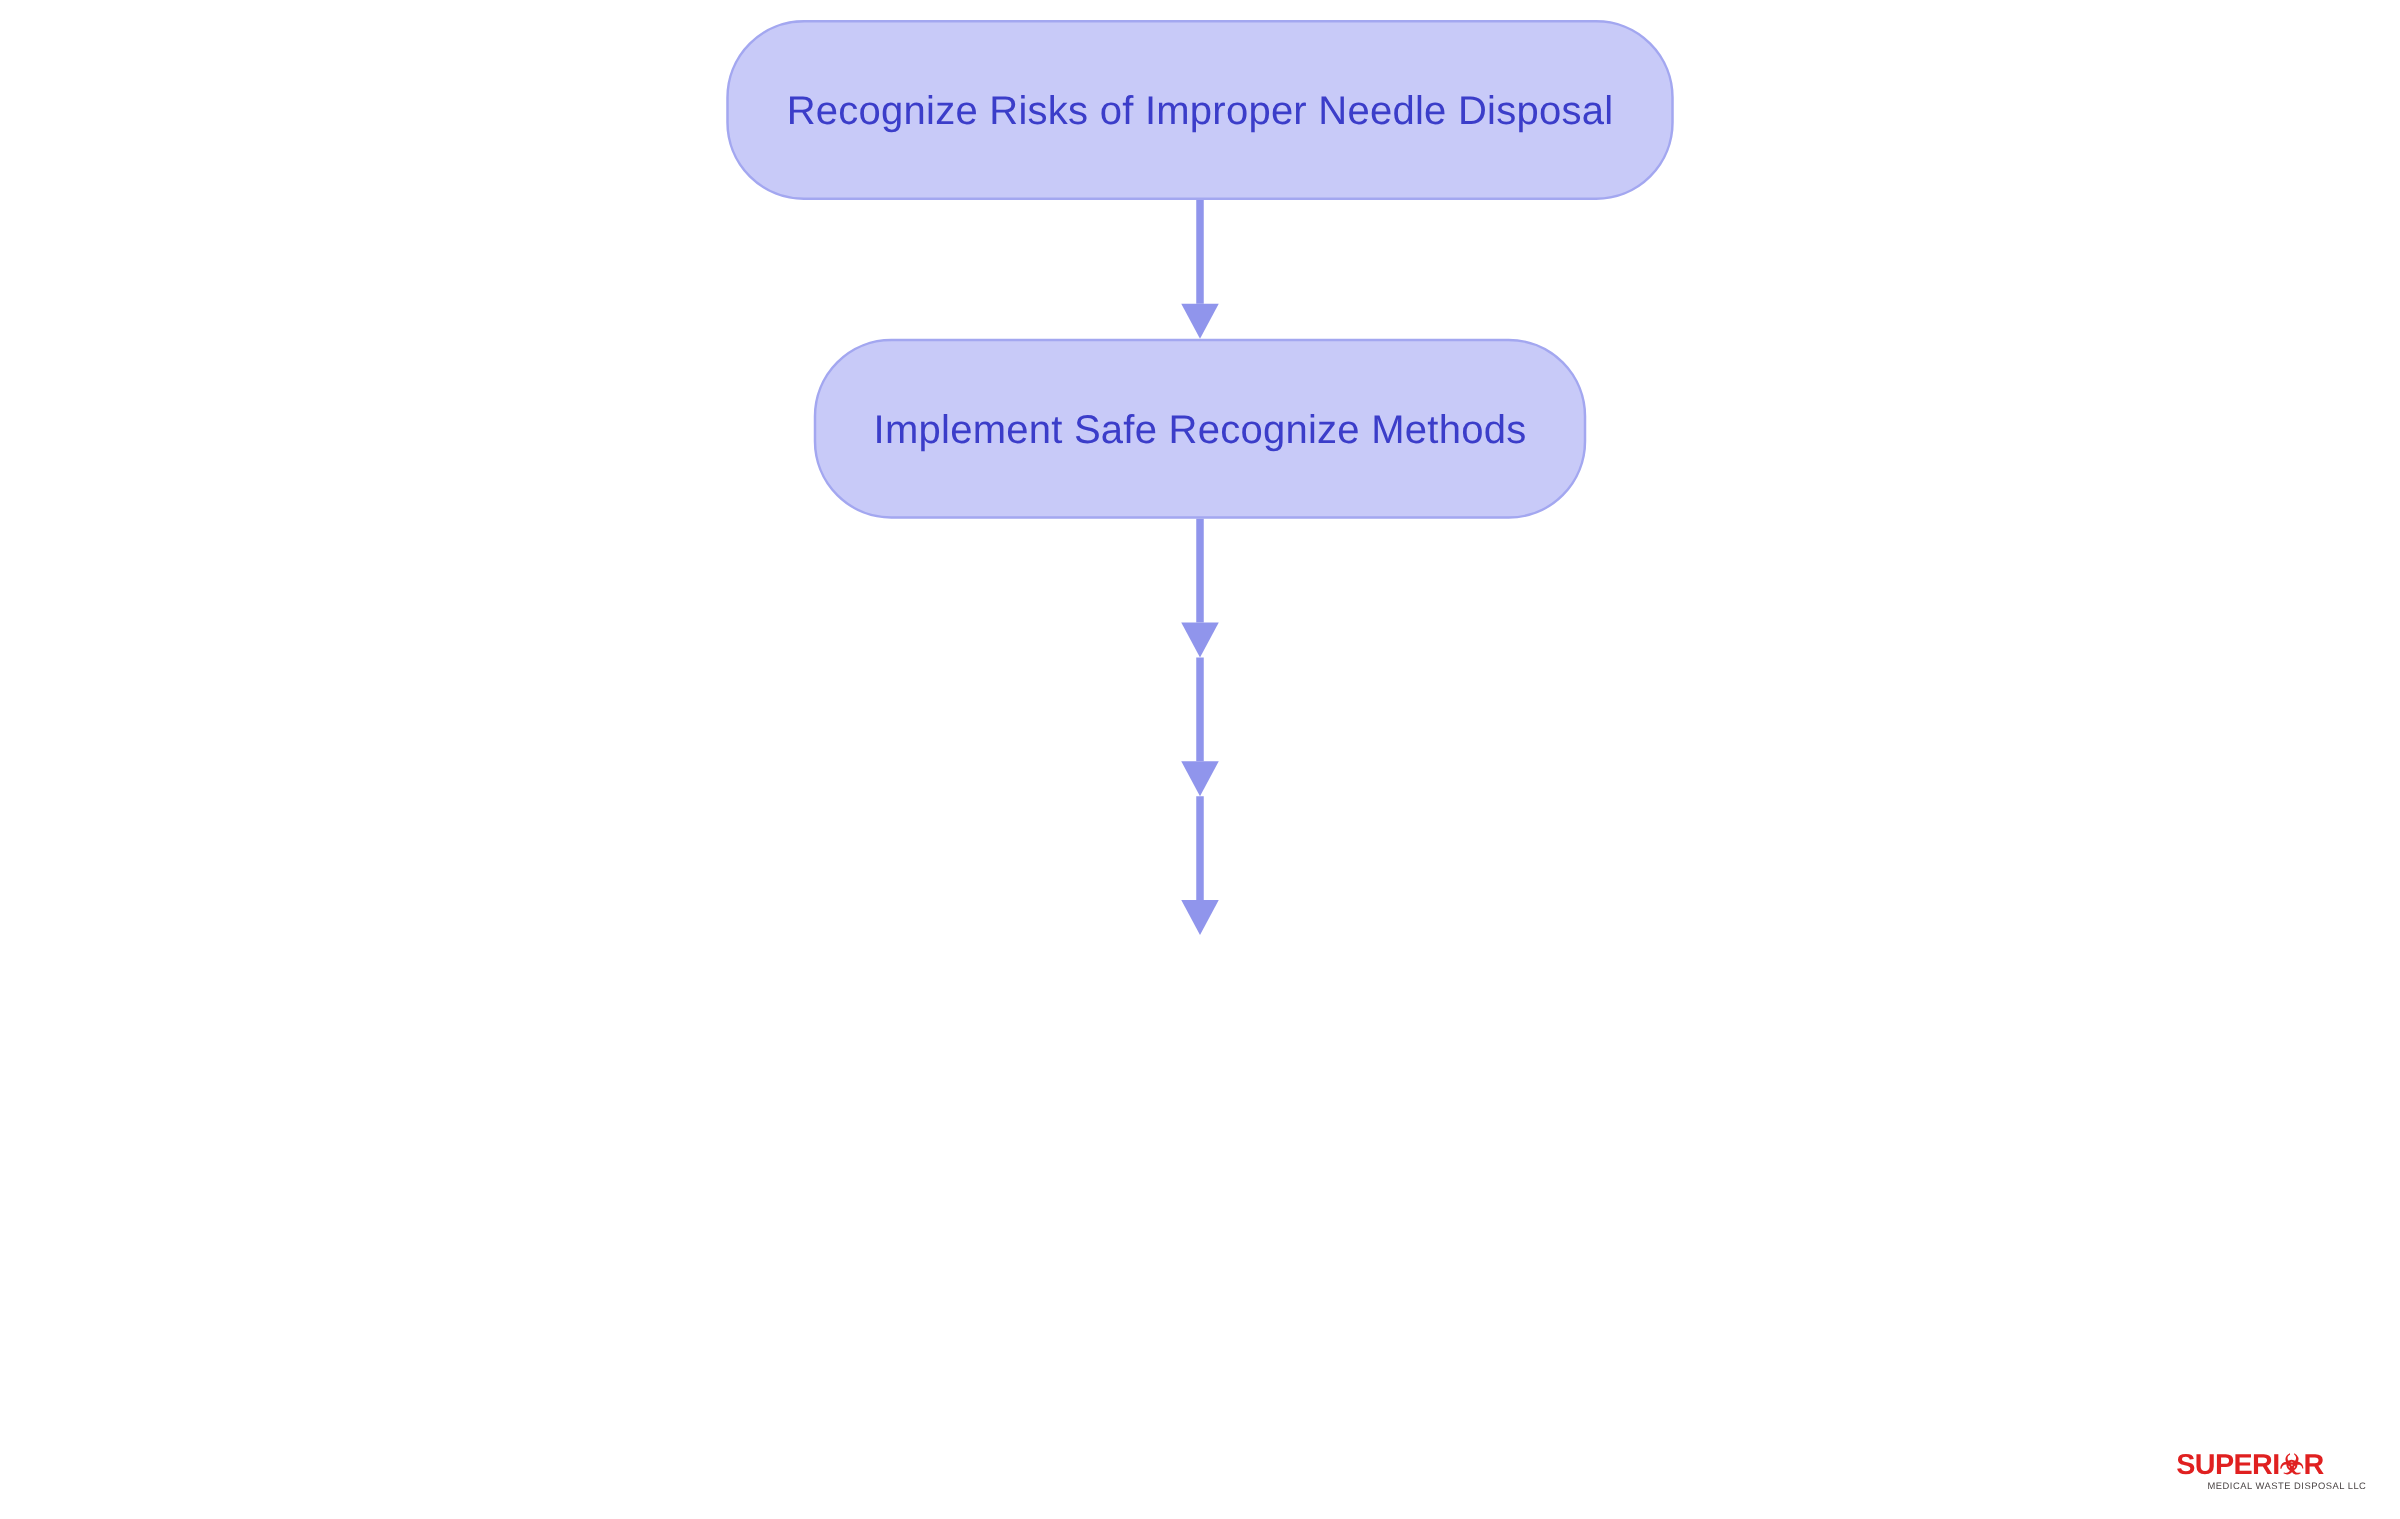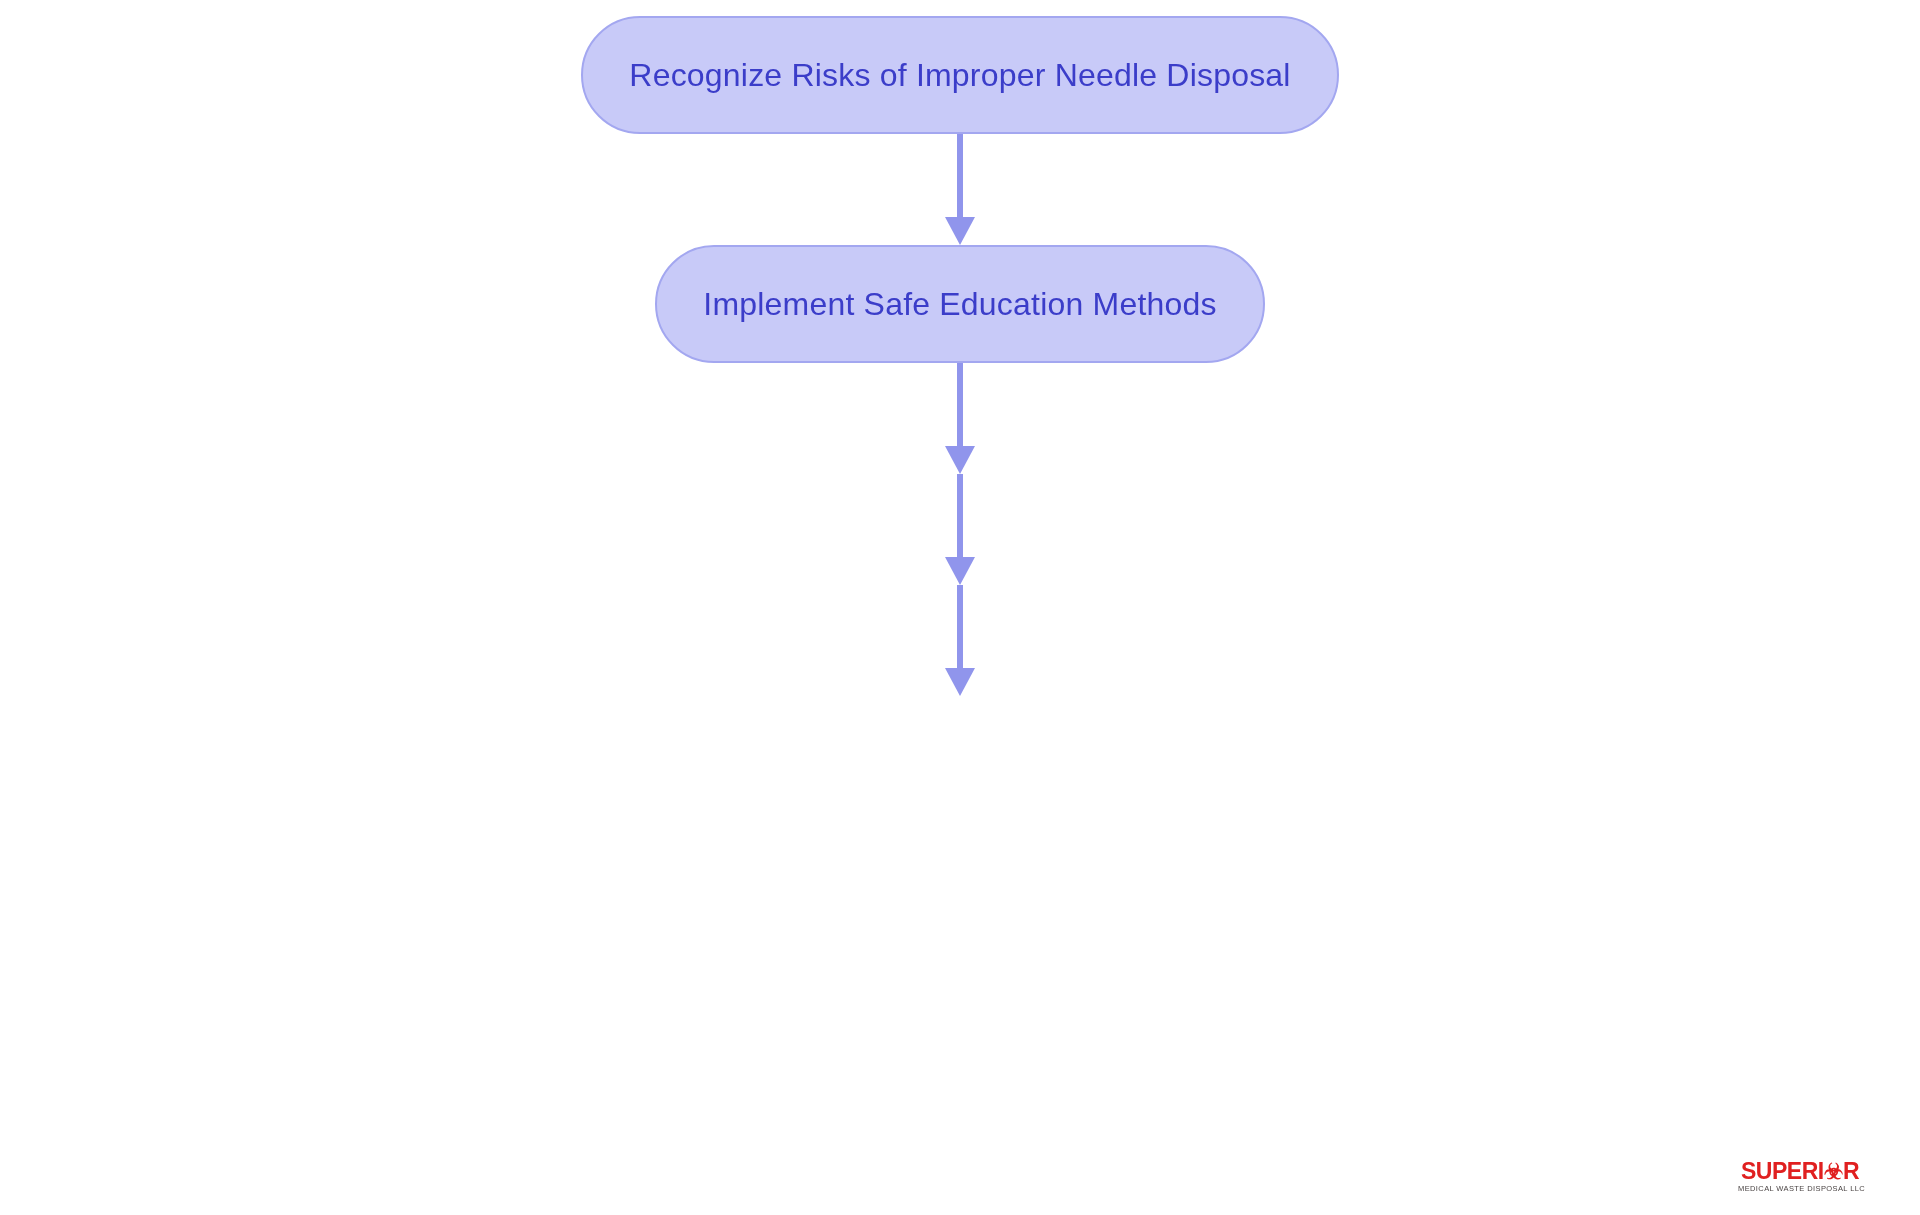--- a/index.html
+++ b/index.html
@@ -18,21 +18,21 @@
     background:var(--background);
     overflow:hidden;
     font-family:"Liberation Sans",sans-serif;
   }
   .flow{
     position:absolute;
     top:16px;left:0;width:100%;
     display:flex;flex-direction:column;align-items:center;
   }
   .node{
-    height:118px;
+    height:144px;
     box-sizing:border-box;
     display:flex;align-items:center;justify-content:center;
     padding:0 46px;
     background:var(--node-fill);
     border:2px solid var(--node-border);
     border-radius:62px;
     color:var(--node-text);
     font-size:32px;
     letter-spacing:0.2px;
     white-space:nowrap;
@@ -68,40 +68,41 @@
   .logo .bio{
     font-size:22px;
     font-weight:bold;
   }
   .logo .tagline{
     margin-top:2px;
     font-size:7.5px;
     letter-spacing:0.4px;
     color:var(--logo-tagline);
     white-space:nowrap;
+    margin-left:28px;
   }
 </style>
 </head>
 <body>
 
 <div class="canvas">
 
   <div class="flow">
 
     <div class="node">
       <span>Recognize Risks of Improper Needle Disposal</span>
     </div>
 
     <div class="arrow">
       <div class="shaft"></div>
       <div class="head"></div>
     </div>
 
     <div class="node">
-      <span>Implement Safe Education Methods</span>
+      <span>Implement Safe Recognize Methods</span>
     </div>
 
     <div class="arrow">
       <div class="shaft"></div>
       <div class="head"></div>
     </div>
 
 
     <div class="arrow">
       <div class="shaft"></div>

